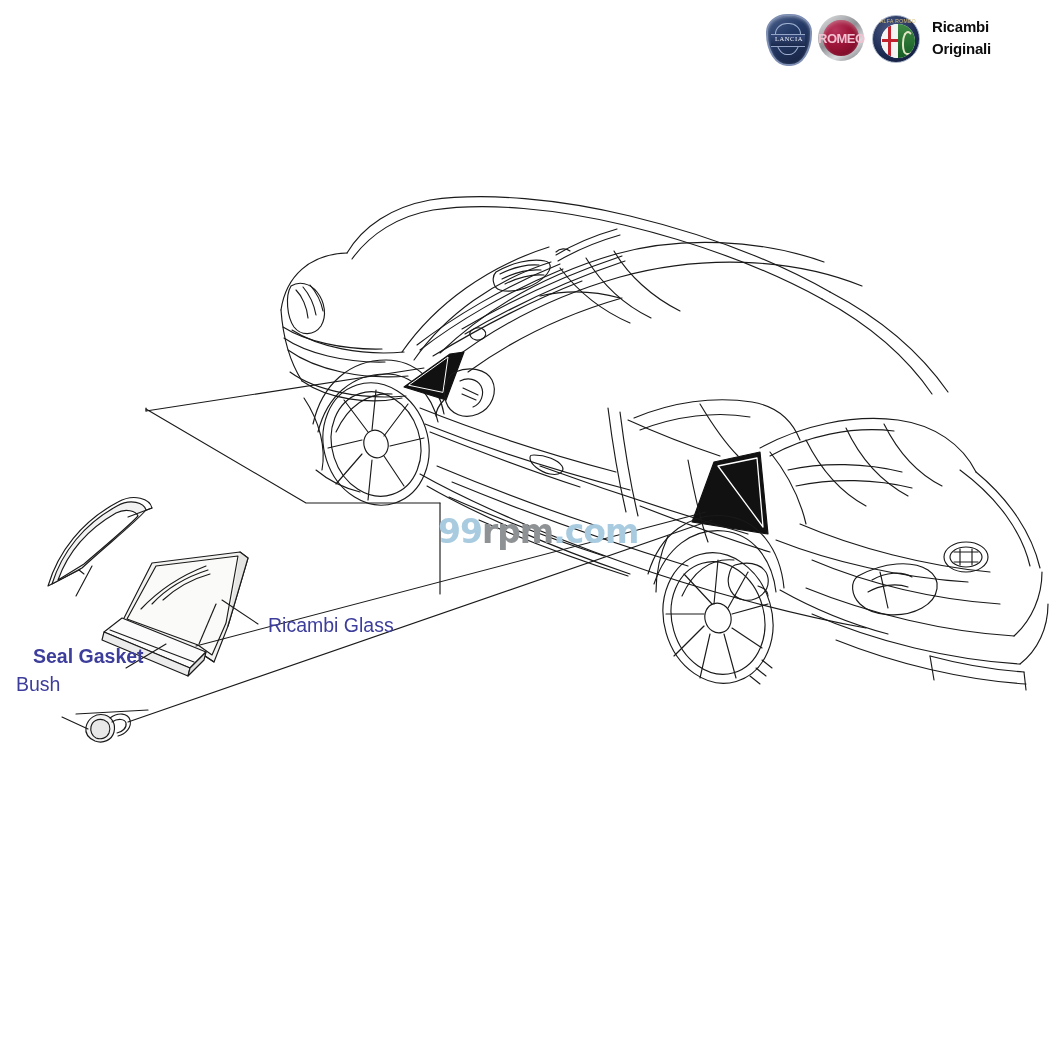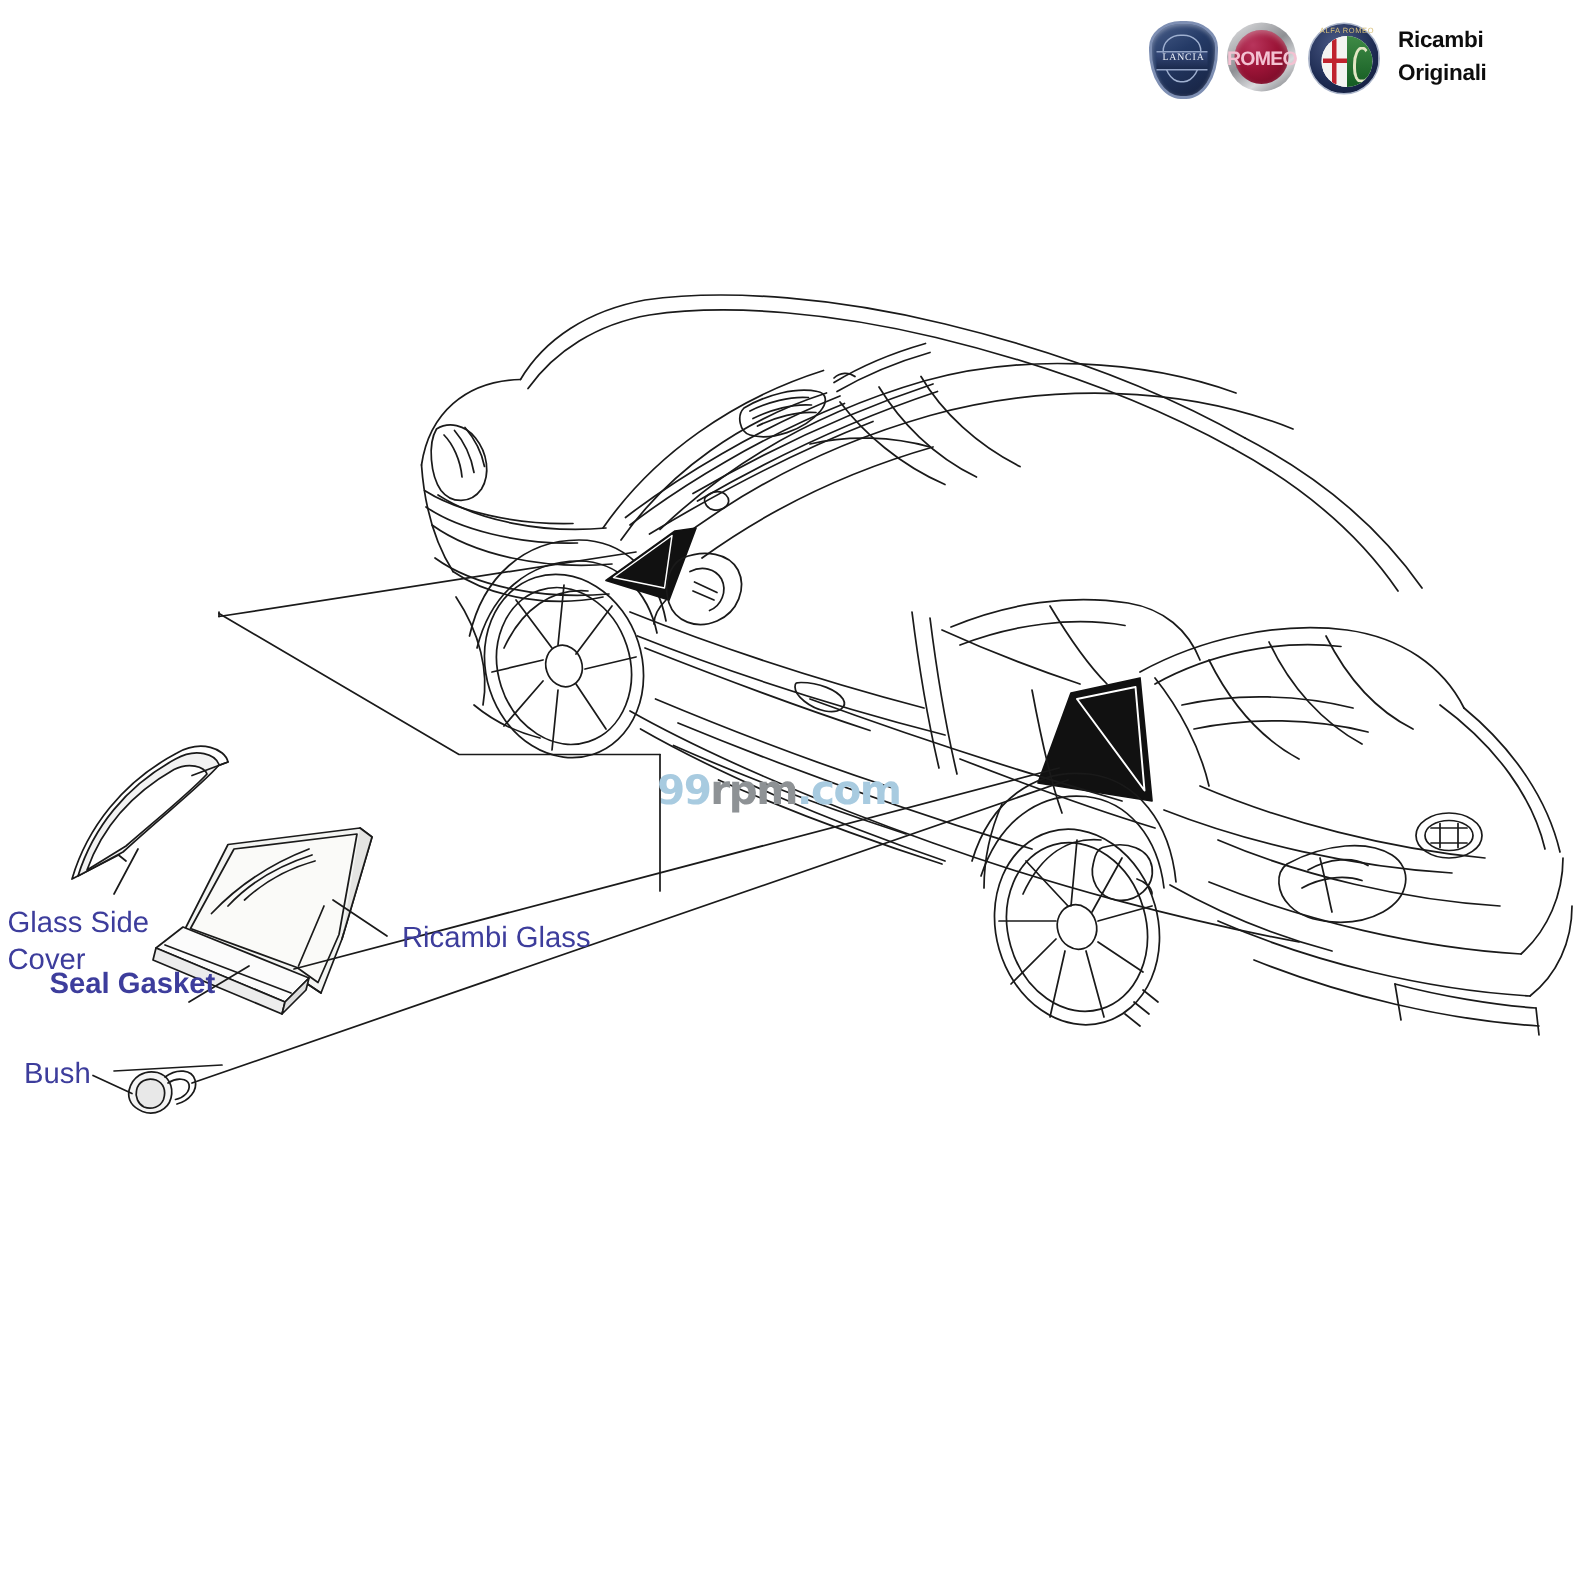--- a/index.html
+++ b/index.html
@@ -176,21 +176,21 @@
     left: 0; top: 0;
     width: 1061px;
     height: 1061px;
   }
 
   
   #watermark {
     position: absolute;
     left: 438px;
     top: 512px;
-    font-size: 27px;
+    font-size: 33px;
     font-weight: bold;
     letter-spacing: -1px;
     font-family: "DejaVu Sans", sans-serif;
     pointer-events: none;
     white-space: nowrap;
   }
   #watermark .wm-a { color: #a8cbe0; }
   #watermark .wm-b { color: #8e9295; }
   #watermark .wm-c { color: #a8cbe0; }
 
@@ -199,21 +199,21 @@
     position: absolute;
     color: #3d3d9c;
     font-size: 19.5px;
     line-height: 25px;
     font-family: "Liberation Sans", sans-serif;
     white-space: pre-line;
   }
   #label-glass-side-cover { left: 5px;   top: 603px; }
   #label-seal-gasket      { left: 33px;  top: 644px; font-weight: bold; }
   #label-quarter-glass    { left: 268px; top: 613px; }
-  #label-bush             { left: 16px;  top: 704px; }
+  #label-bush             { left: 16px;  top: 672px; }
 </style>
 </head>
 <body>
 
 <div id="page">
 
   <div id="brand-header">
 
     <div class="brand-logo">
       <div class="lancia-shield">
@@ -482,19 +482,17 @@
 
         <path d="M76 714 L148 710"></path>
       </g>
     </g>
   </svg>
 
   <div id="watermark">
     <span class="wm-a">99</span><span class="wm-b">rpm</span><span class="wm-c">.com</span>
   </div>
 
-  <div class="callout" id="label-glass-side-cover">Glass Side
-Cover</div>
   <div class="callout" id="label-seal-gasket">Seal Gasket</div>
   <div class="callout" id="label-quarter-glass">Ricambi Glass</div>
   <div class="callout" id="label-bush">Bush</div>
 
 </div>
 
 </body></html>

